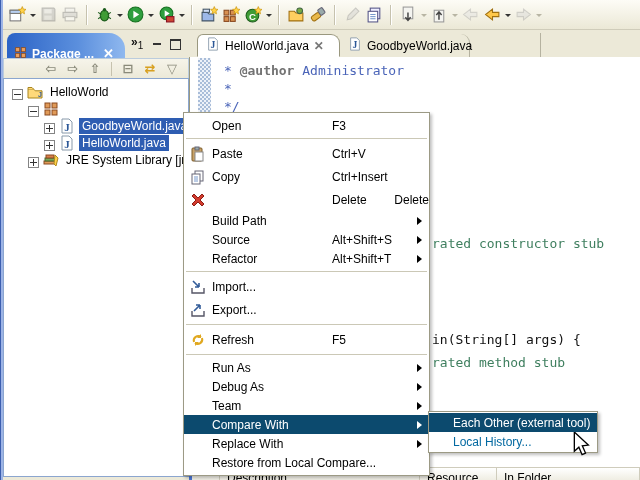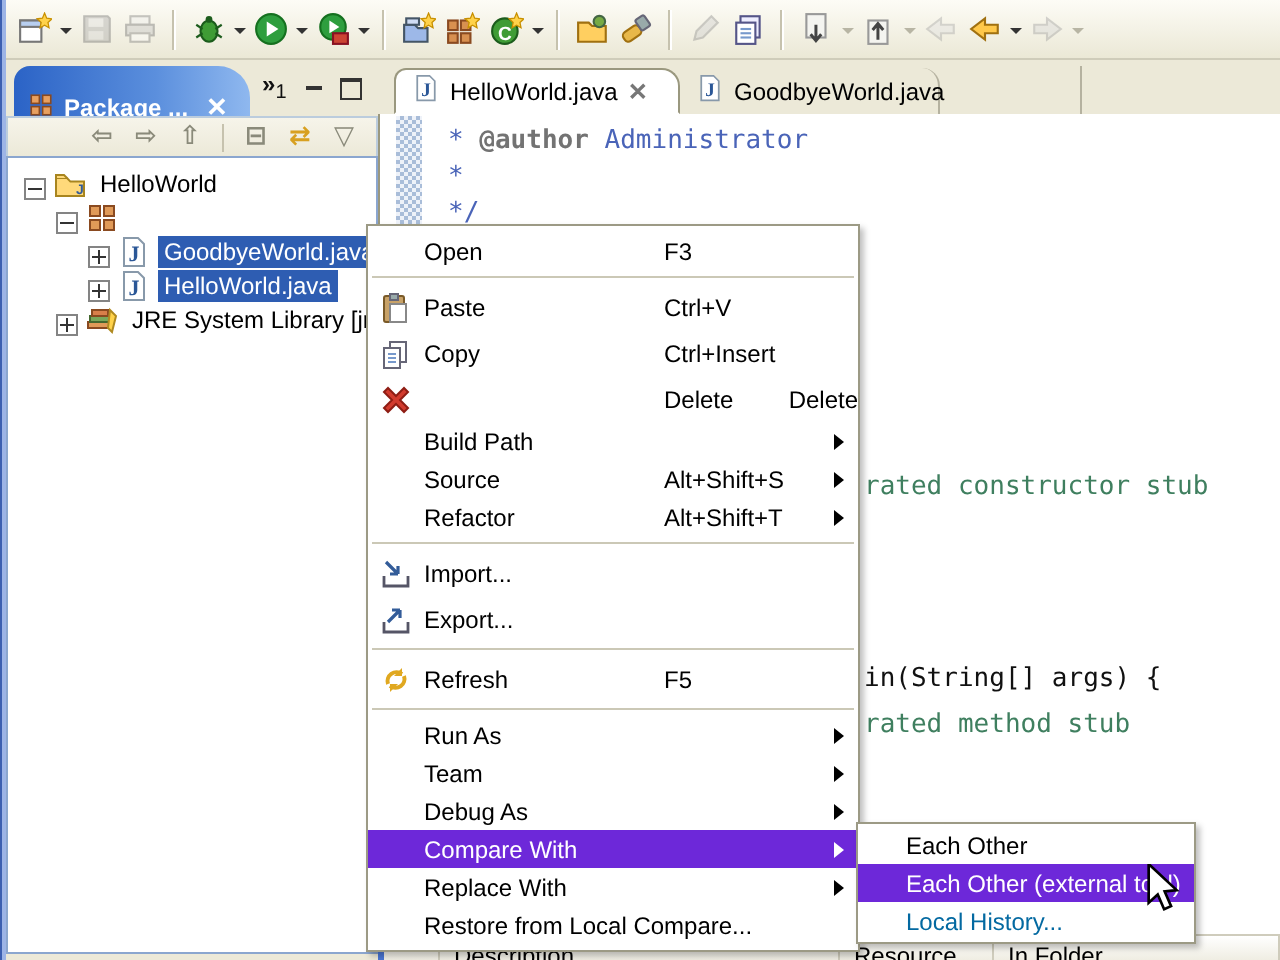--- a/index.html
+++ b/index.html
@@ -82,21 +82,21 @@
   
   #ctx-menu{left:183px;top:112px;width:247px;background:#fff;border:1px solid #9c9a85;
     box-shadow:2px 2px 3px rgba(0,0,0,.25);z-index:10;padding:3px 0;box-sizing:border-box}
   .mi{display:flex;align-items:center;position:relative;padding-left:6px;box-sizing:border-box}
   .mi .micon{width:22px;height:16px;flex:0 0 auto;display:flex;align-items:center}
   .mi .micon svg{width:16px;height:16px}
   .mi .mlabel{flex:0 0 auto}
   .mi .maccel{position:absolute;left:148px}
   .mi .marrow{position:absolute;right:7px;top:50%;margin-top:-4px;
     border:4px solid transparent;border-left:5px solid #000;border-right:0}
-  .mi.hl{background:#6d28d9;color:#fff}
+  .mi.hl{background:#0c4a6e;color:#fff}
   .mi.hl .marrow{border-left-color:#fff}
   .msep{height:7px;display:flex;align-items:center;padding:0 2px}
   .msep i{flex:1;height:1px;background:#cbc8b6}
   
   #sub-menu{left:428px;top:411px;width:168px;background:#fff;border:1px solid #9c9a85;
     box-shadow:2px 2px 3px rgba(0,0,0,.25);z-index:11;padding:1px 0}
   #sub-menu .mi{padding-left:24px}
   .mi.disabled{color:#0369a1}
   
   #cursor{left:570px;top:432px;width:22px;height:24px;z-index:20}
@@ -477,47 +477,44 @@
     <div class="msep">
       <i></i>
     </div>
     <div class="mi" style="height: 19px;">
       <span class="micon"></span>
       <span class="mlabel">Run As</span>
       <span class="marrow"></span>
     </div>
     <div class="mi" style="height: 19px;">
       <span class="micon"></span>
+      <span class="mlabel">Debug As</span>
+      <span class="marrow"></span>
+    </div>
+    <div class="mi" style="height: 19px;">
+      <span class="micon"></span>
       <span class="mlabel">Team</span>
-      <span class="marrow"></span>
-    </div>
-    <div class="mi" style="height: 19px;">
-      <span class="micon"></span>
-      <span class="mlabel">Debug As</span>
       <span class="marrow"></span>
     </div>
     <div class="mi hl" style="height: 19px;">
       <span class="micon"></span>
       <span class="mlabel">Compare With</span>
       <span class="marrow"></span>
     </div>
     <div class="mi" style="height: 19px;">
       <span class="micon"></span>
       <span class="mlabel">Replace With</span>
       <span class="marrow"></span>
     </div>
     <div class="mi" style="height: 19px;">
       <span class="micon"></span>
       <span class="mlabel">Restore from Local Compare...</span>
     </div>
   </div>
 <div class="abs" id="sub-menu">
-    <div class="mi" style="height: 19px;">
-      <span class="mlabel">Each Other</span>
-    </div>
     <div class="mi hl" style="height: 19px;">
       <span class="mlabel">Each Other (external tool)</span>
     </div>
     <div class="mi disabled" style="height: 19px;">
       <span class="mlabel">Local History...</span>
     </div>
   </div>
 
 <svg class="abs" id="cursor" viewBox="0 0 12 18">
   <path d="M1 0 L1 14.5 L4.4 11.4 L6.8 17 L9.4 15.8 L7 10.3 L11.5 9.8 Z" fill="#fff" stroke="#000" stroke-width="1"></path>

